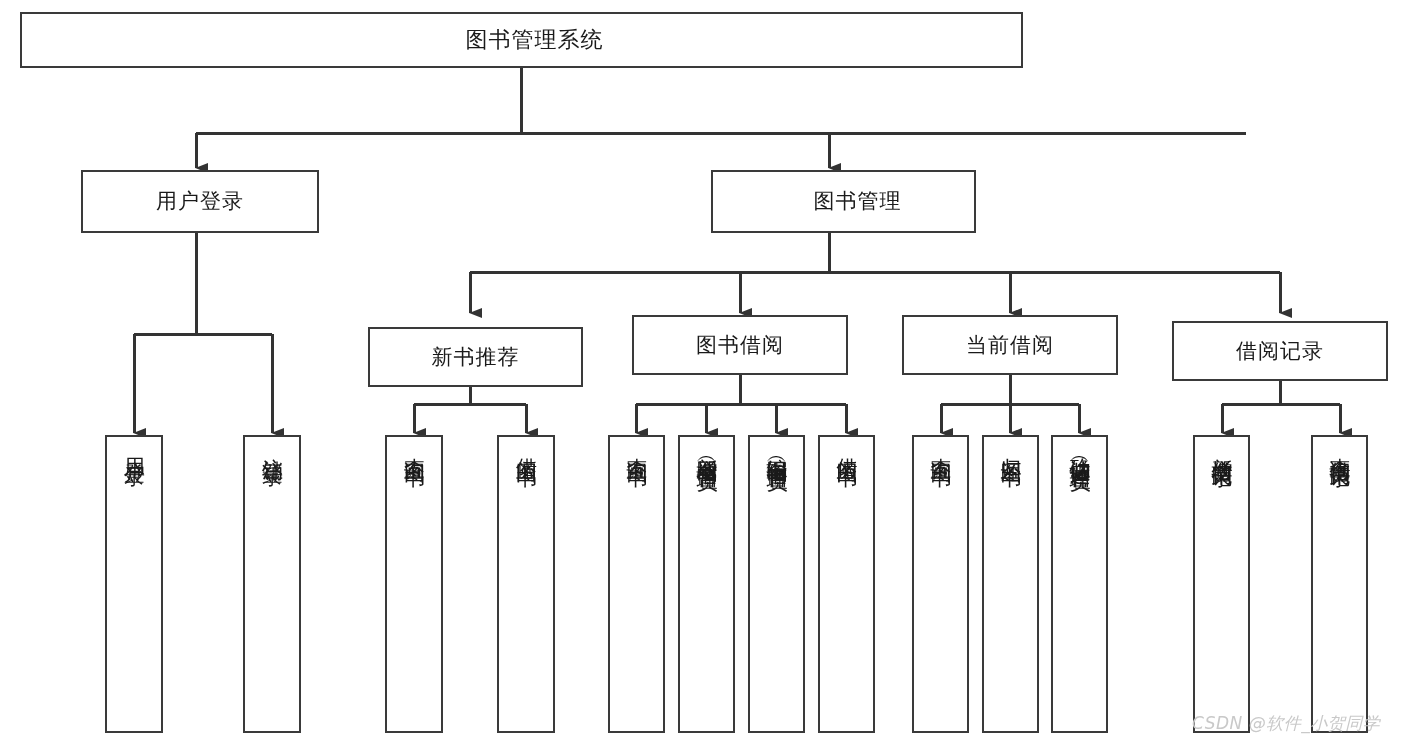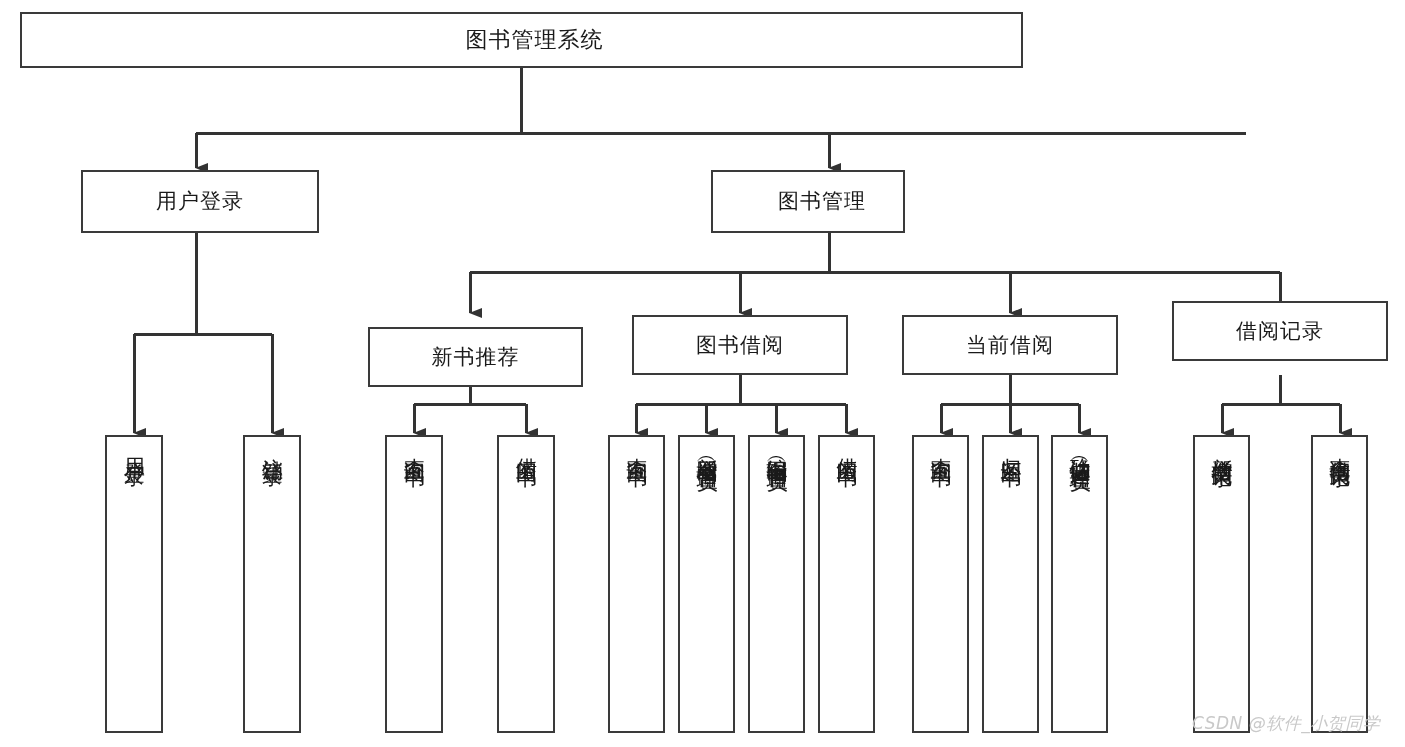--- a/index.html
+++ b/index.html
@@ -76,34 +76,34 @@
     </g>
   </svg>
 
   <div class="node h root" style="left:20px;top:12px;width:1003px;height:56px;padding-left:26px;">
     <span class="lbl">图书管理系统</span>
   </div>
 
   <div class="node h" style="left:81px;top:170px;width:238px;height:63px;">
     <span class="lbl">用户登录</span>
   </div>
-  <div class="node h" style="left:711px;top:170px;width:194px;height:63px;padding-left:28px;">
+  <div class="node h" style="left:711px;top:170px;width:265px;height:63px;padding-left:28px;">
     <span class="lbl">图书管理</span>
   </div>
 
   <div class="node h" style="left:368px;top:315px;width:215px;height:60px;margin-top:12px;">
     <span class="lbl">新书推荐</span>
   </div>
   <div class="node h" style="left:632px;top:315px;width:216px;height:60px;">
     <span class="lbl">图书借阅</span>
   </div>
   <div class="node h" style="left:902px;top:315px;width:216px;height:60px;font-family:Liberation Serif, serif;">
     <span class="lbl">当前借阅</span>
   </div>
-  <div class="node h" style="left:1172px;top:301px;width:216px;height:60px;">
+  <div class="node h" style="left:1172px;top:321px;width:216px;height:60px;">
     <span class="lbl">借阅记录</span>
   </div>
 
   <div class="node v" style="left:105px;top:435px;width:58px;height:298px;">
     <span class="lbl">用户登录</span>
   </div>
   <div class="node v" style="left:243px;top:435px;width:58px;height:298px;">
     <span class="lbl">注销登录</span>
   </div>
 

